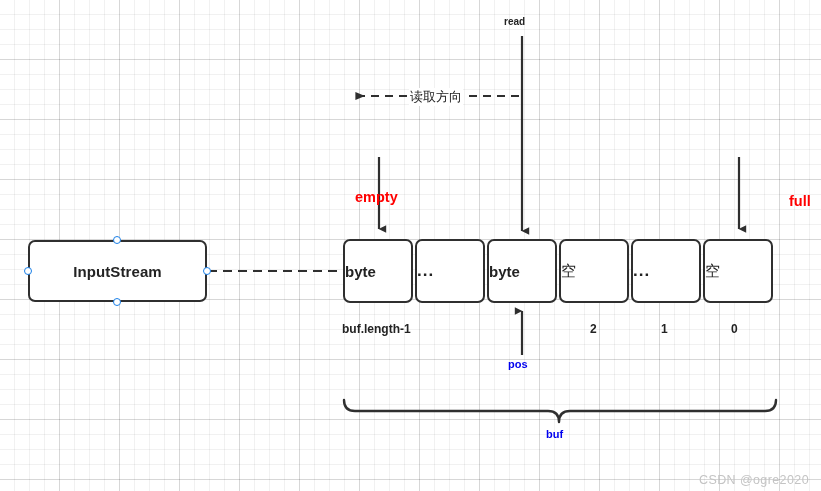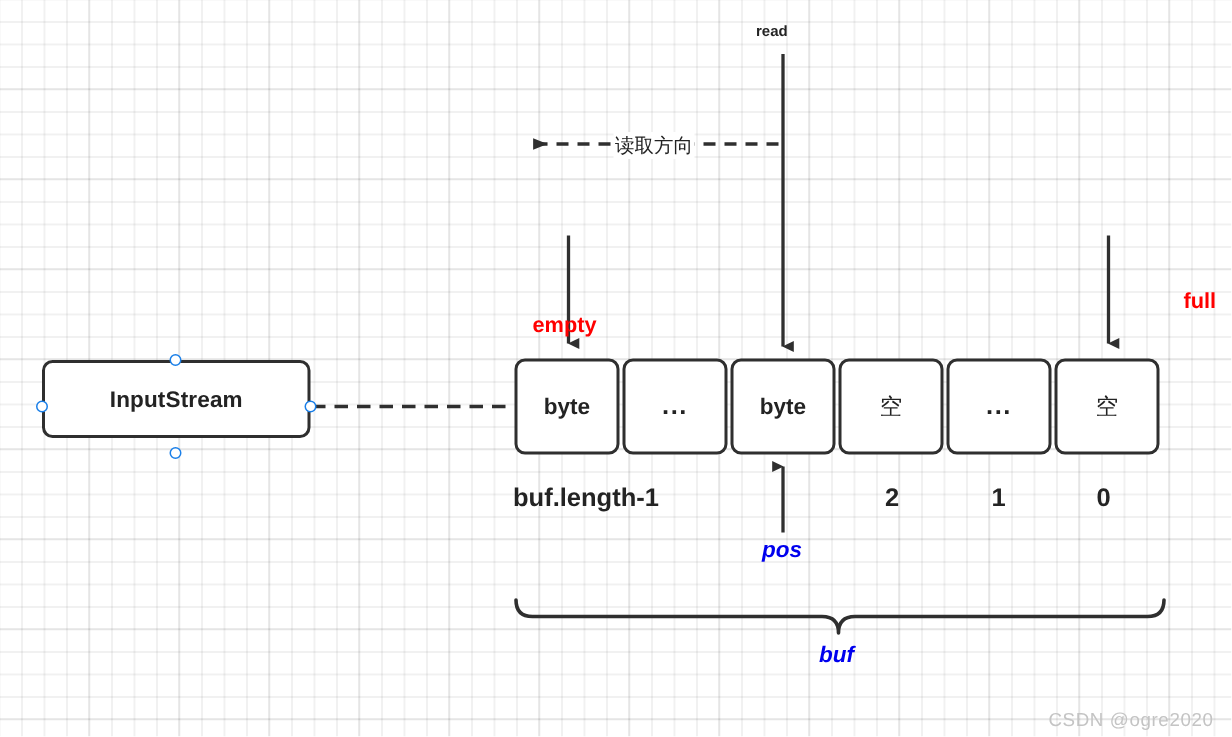--- a/index.html
+++ b/index.html
@@ -40,37 +40,37 @@
     display: flex;
     align-items: center;
     justify-content: center;
     font-weight: bold;
     color: #232323;
   }
   #inputstream-box {
     left: 28px;
     top: 240px;
     width: 179px;
-    height: 52px;
+    height: 62px;
     font-size: 15px;
     letter-spacing: 0.1px;
   }
 
   .cell {
     position: absolute;
     top: 239px;
     width: 70px;
     height: 64px;
     box-sizing: border-box;
     border: 2.4px solid #2f2f2f;
     border-radius: 7px;
     background: #ffffff;
     display: flex;
     align-items: center;
-    justify-content: center;
+    justify-content: flex-start;
     font-size: 15px;
     font-weight: bold;
     color: #232323;
   }
   .cell.cjk {
     font-family: "DejaVu Sans", "Liberation Sans", sans-serif;
     font-weight: normal;
     font-size: 15px;
   }
   .cell.dots {
@@ -91,22 +91,22 @@
   }
 
   .lbl {
     position: absolute;
     font-size: 10px;
     font-weight: bold;
     white-space: nowrap;
     color: #232323;
   }
   .lbl.red { color: #ff0000; font-size: 14.5px; }
-  .lbl.blue { color: #0000ee; font-size: 15px; font-style: italic; }
-  .lbl.idx { font-size: 17px; }
+  .lbl.blue { color: #0000ee; font-size: 11px; }
+  .lbl.idx { font-size: 12px; }
   .lbl.cjk {
     font-family: "DejaVu Sans", "Liberation Sans", sans-serif;
     font-weight: normal;
     font-size: 13px;
     background: #ffffff;
     padding: 0 1px;
   }
 
   #watermark {
     position: absolute;
@@ -180,21 +180,21 @@
 
   <div class="lbl idx" style="left:342px; top:322px;">buf.length-1</div>
   <div class="lbl idx" style="left:590px; top:322px;">2</div>
   <div class="lbl idx" style="left:661px; top:322px;">1</div>
   <div class="lbl idx" style="left:731px; top:322px;">0</div>
 
   <div class="lbl" style="left:504px; top:16px;">read</div>
 
   <div class="lbl cjk" style="left:409px; top:88px;text-align:right;">读取方向</div>
 
-  <div class="lbl red" style="left:355px; top:209px;">empty</div>
+  <div class="lbl red" style="left:355px; top:189px;">empty</div>
 
   <div class="lbl red" style="left:742px; top:193px;margin-left:47px;">full</div>
 
   <div class="lbl blue" style="left:508px; top:358px;">pos</div>
 
   <div class="lbl blue" style="left:546px; top:428px;">buf</div>
 
   <div id="watermark">CSDN @ogre2020</div>
 
 </div>

